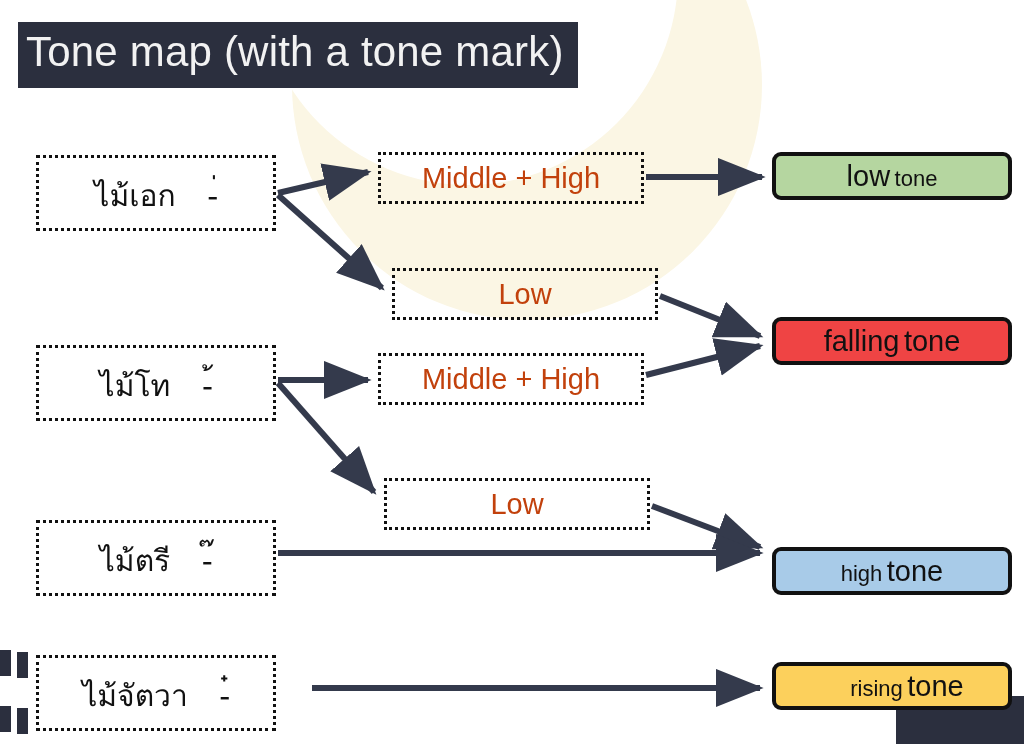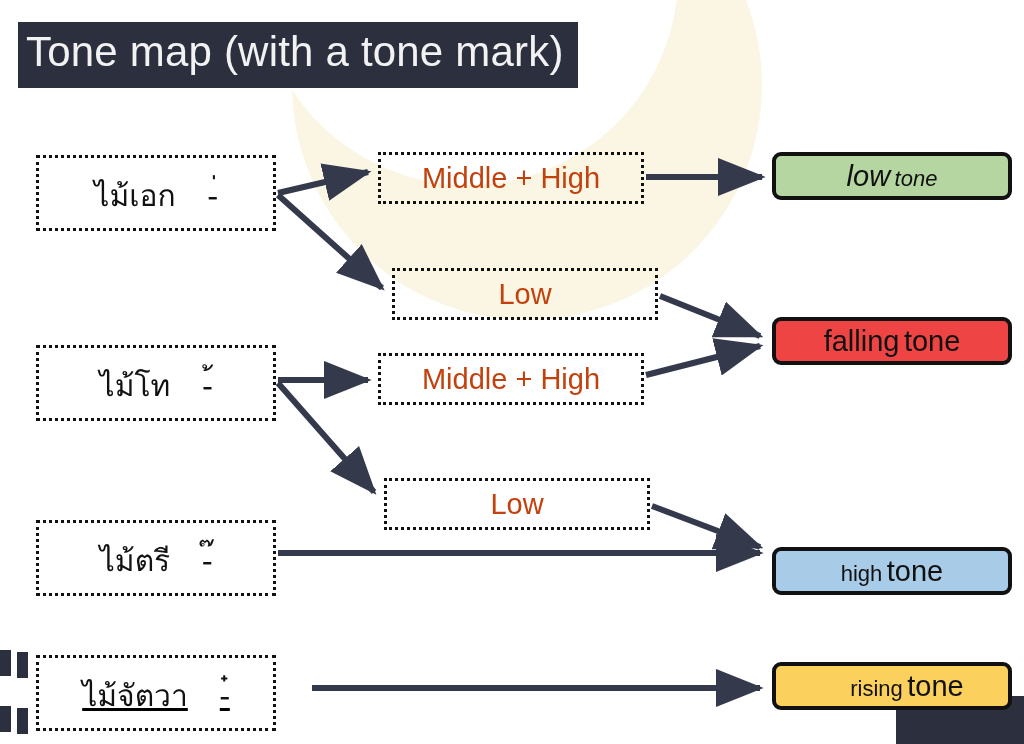--- a/index.html
+++ b/index.html
@@ -204,41 +204,41 @@
       <span class="thai-word">ไม้โท</span>
       <span class="thai-mark">-้</span>
     </span>
   </div>
   <div class="node node-thai" id="thai-2" style="top: 520px;">
     <span class="thai-wrap">
       <span class="thai-word">ไม้ตรี</span>
       <span class="thai-mark">-๊</span>
     </span>
   </div>
-  <div class="node node-thai" id="thai-3" style="top: 655px; text-decoration: underline;">
+  <div class="node node-thai" id="thai-3" style="top: 655px;">
     <span class="thai-wrap">
       <span class="thai-word">ไม้จัตวา</span>
       <span class="thai-mark">-๋</span>
     </span>
   </div>
 
   <div class="node node-class" id="cls-0" style="left: 378px; top: 152px; width: 266px;">
     <span class="node-label">Middle + High</span>
   </div>
   <div class="node node-class" id="cls-1" style="left: 392px; top: 268px; width: 266px;">
     <span class="node-label">Low</span>
   </div>
   <div class="node node-class" id="cls-2" style="left: 378px; top: 353px; width: 266px;">
     <span class="node-label">Middle + High</span>
   </div>
   <div class="node node-class" id="cls-3" style="left: 384px; top: 478px; width: 266px;">
     <span class="node-label">Low</span>
   </div>
 
-  <div class="pill" id="pill-0" style="top: 152px; background: rgb(181, 214, 160); font-style: italic;">
+  <div class="pill" id="pill-0" style="top: 152px; background: rgb(181, 214, 160);">
     <span class="pill-text">
       <span class="pill-part-strong">low</span><span>&nbsp;</span><span class="pill-part-weak">tone</span>
     </span>
   </div>
   <div class="pill" id="pill-1" style="top: 317px; background: #ef4444;">
     <span class="pill-text">
       <span class="pill-part-even">falling</span><span>&nbsp;</span><span class="pill-part-even">tone</span>
     </span>
   </div>
   <div class="pill" id="pill-2" style="top: 547px; background: rgb(168, 203, 232);">

